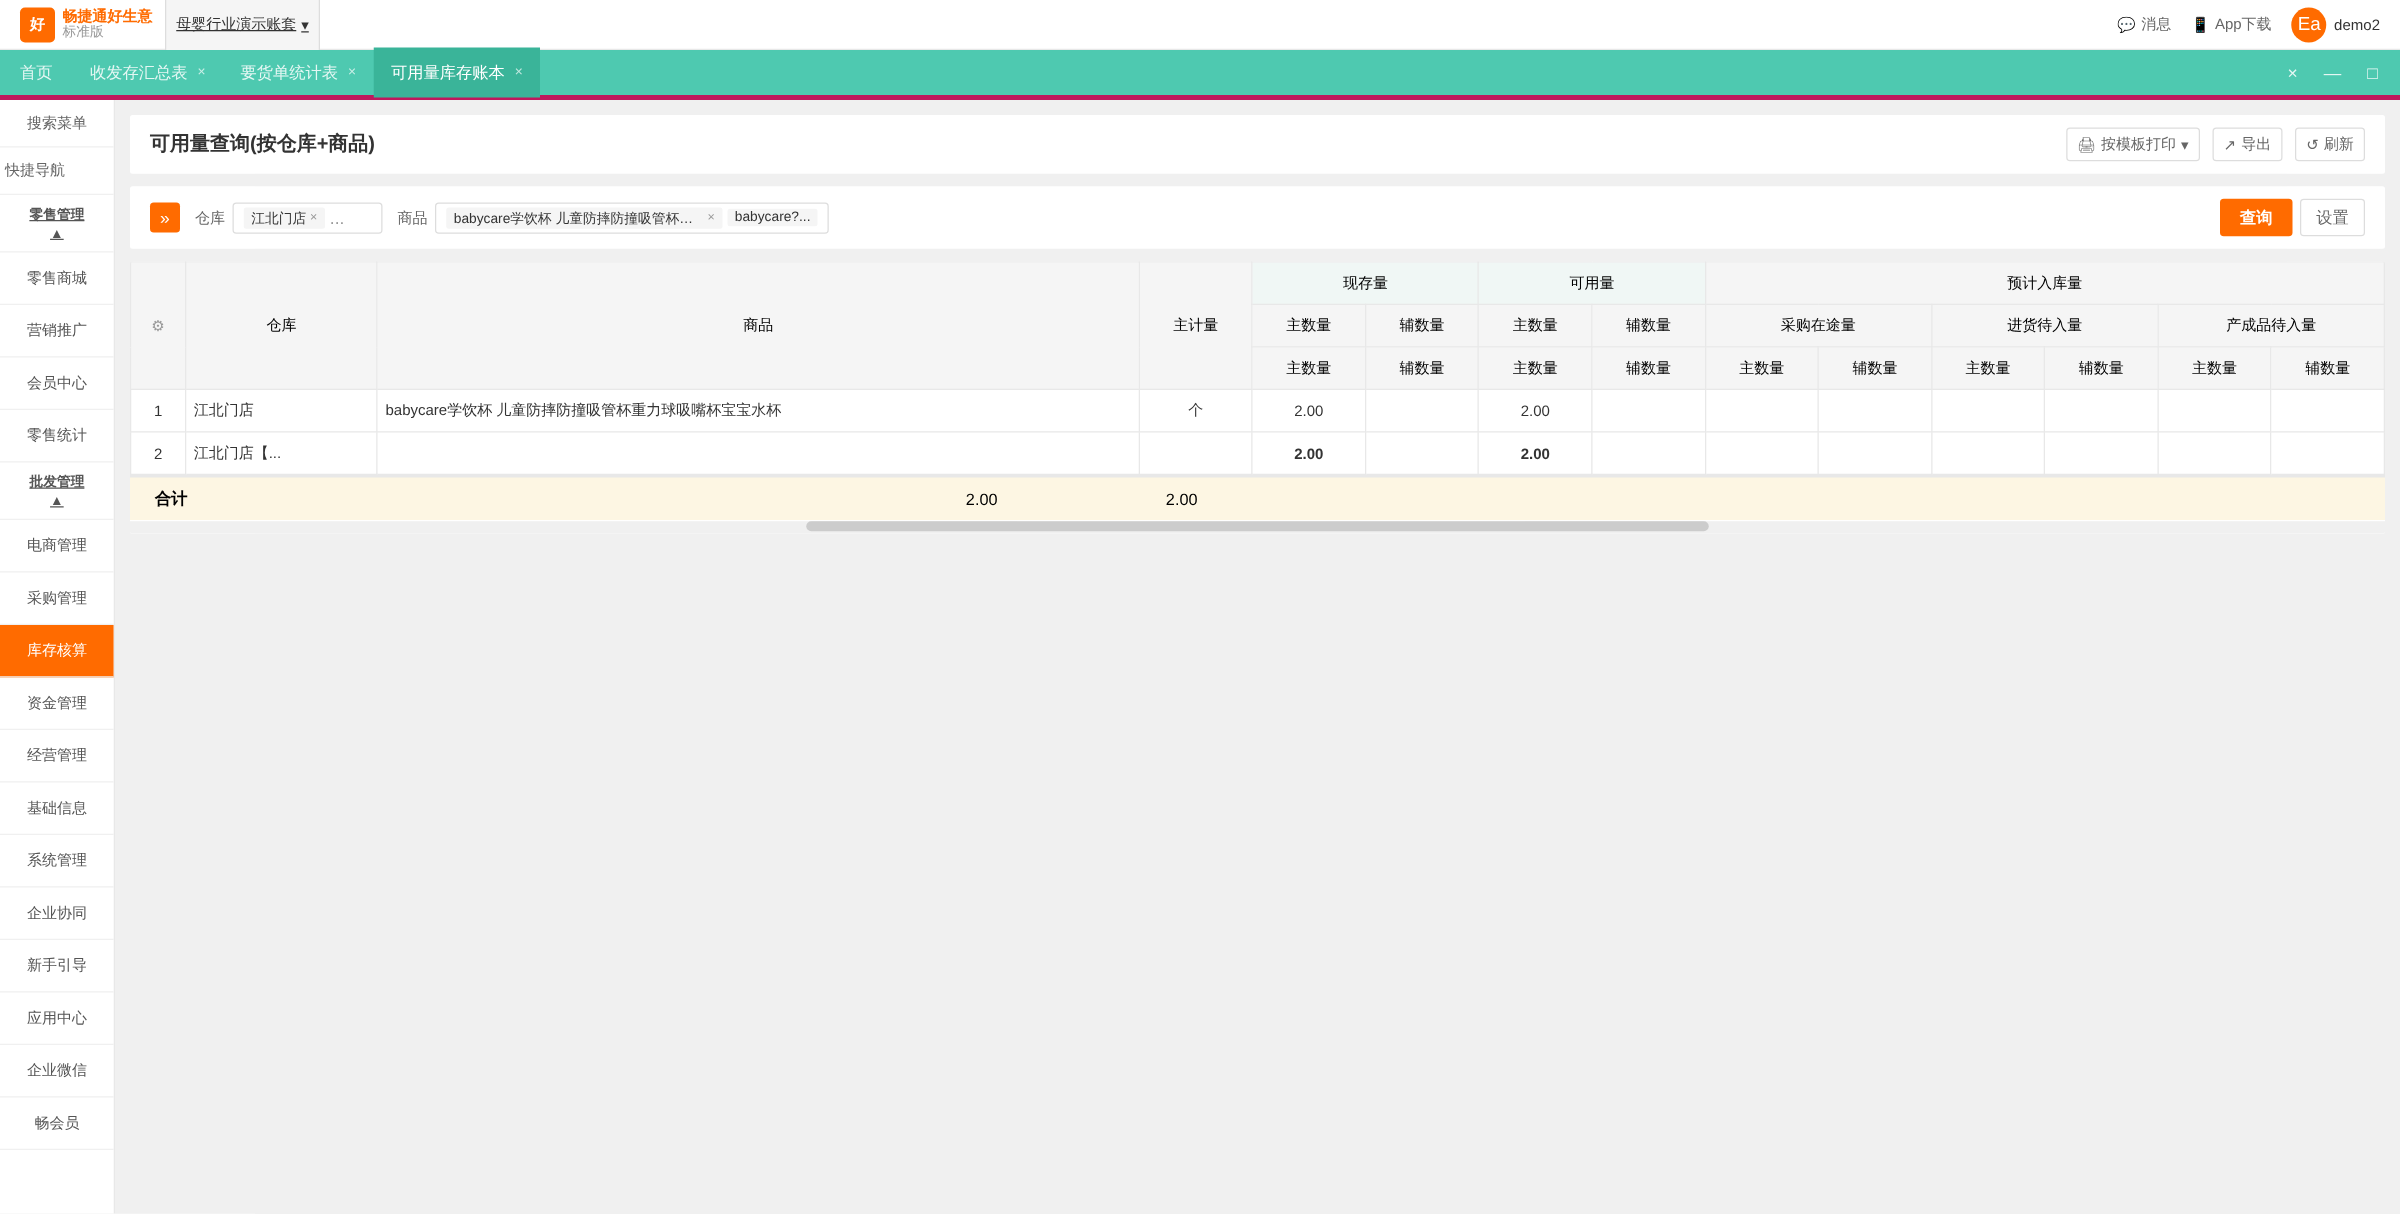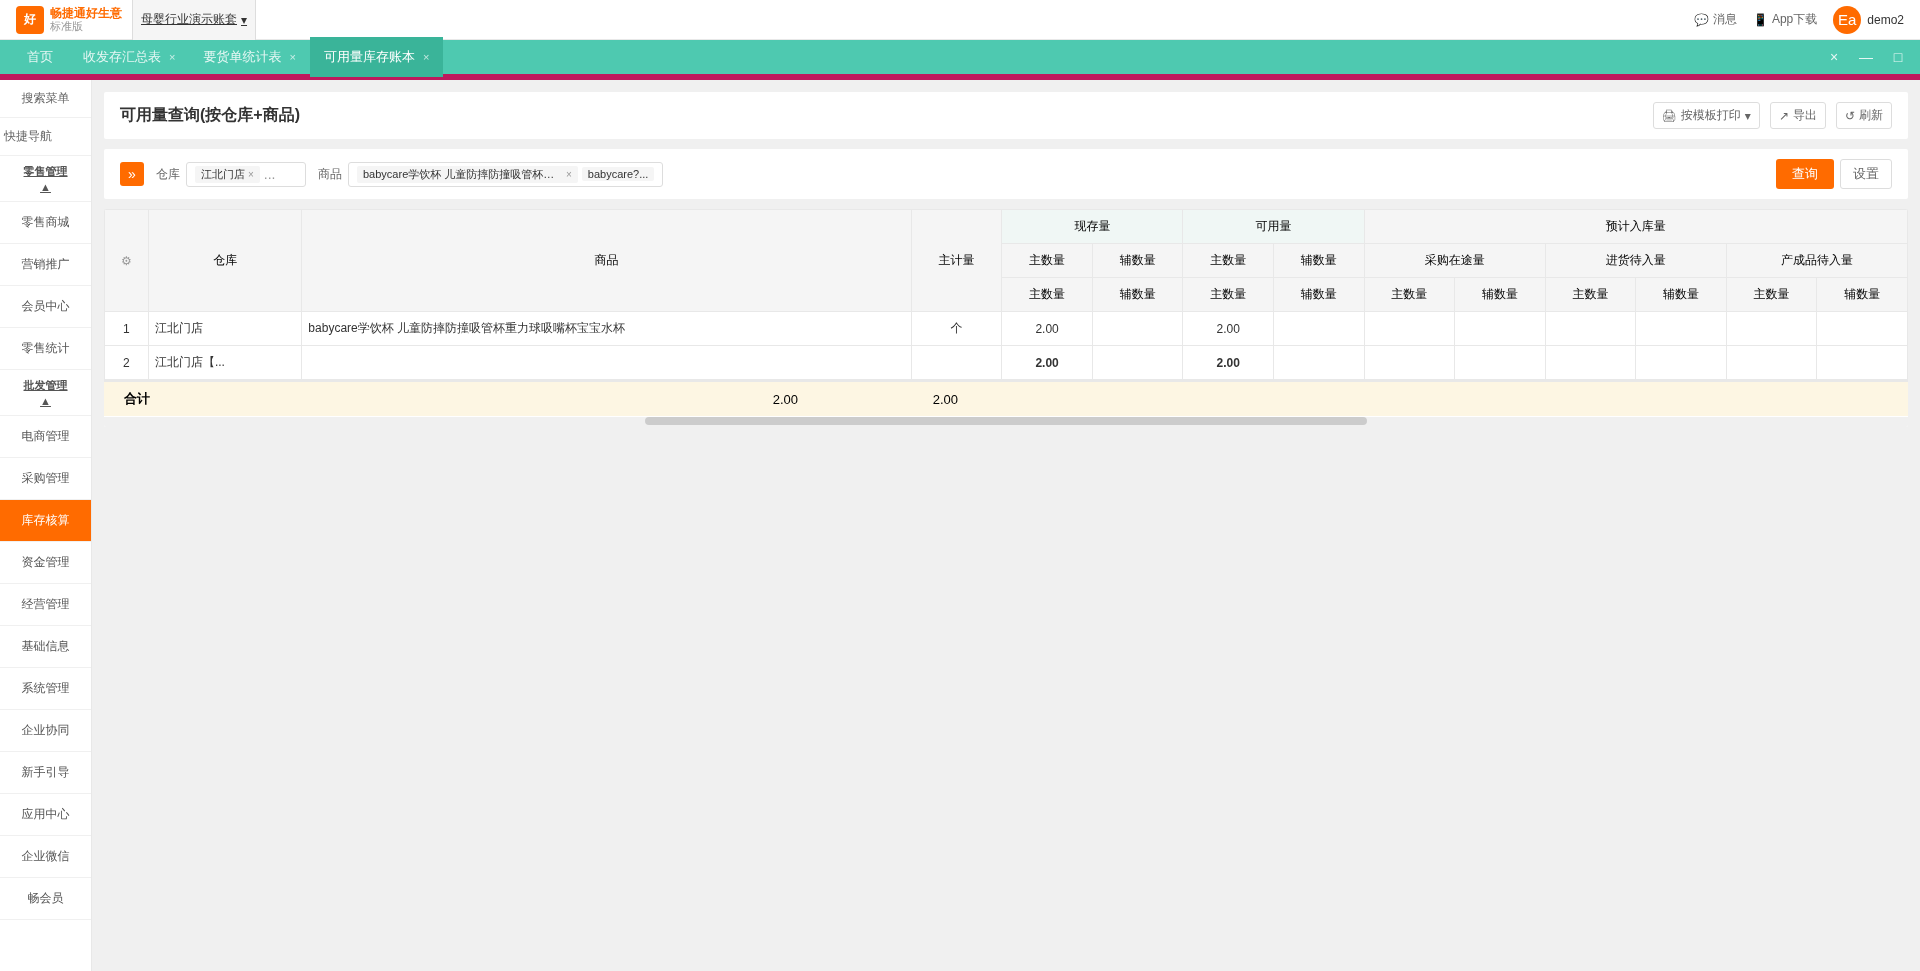--- a/index.html
+++ b/index.html
@@ -27,23 +27,23 @@
     .top-bar-btn { display: flex; align-items: center; gap: 4px; font-size: 12px; color: #666; cursor: pointer; }
     .user-avatar { width: 28px; height: 28px; border-radius: 50%; background: #ff6b00; color: #fff; display: flex; align-items: center; justify-content: center; font-size: 15px; }
     .user-name { font-size: 12px; color: #333; }
 
     
     .tab-bar {
       height: 40px;
       background: #4ec9b0;
       display: flex;
       align-items: center;
-      padding: 0 0 0 11px;
+      padding: 0 0 0 0;
       flex-shrink: 0;
-      border-bottom: 6px solid #be185d;
+      border-bottom: 4px solid #be185d;
     }
     .tab-item {
       height: 40px;
       display: flex;
       align-items: center;
       padding: 0 14px;
       font-size: 13px;
       color: rgba(255,255,255,0.85);
       cursor: pointer;
       gap: 6px;
@@ -205,20 +205,21 @@
     .filter-dots { color: #999; font-size: 14px; cursor: pointer; }
     .filter-actions { margin-left: auto; display: flex; gap: 6px; }
     .btn-query {
       background: #ff6b00;
       color: #fff;
       border: none;
       border-radius: 3px;
       padding: 5px 16px;
       font-size: 13px;
       cursor: pointer;
+      font-weight: bold;
     }
     .btn-setting {
       background: #fff;
       color: #666;
       border: 1px solid #ddd;
       border-radius: 3px;
       padding: 5px 12px;
       font-size: 13px;
       cursor: pointer;
     }

